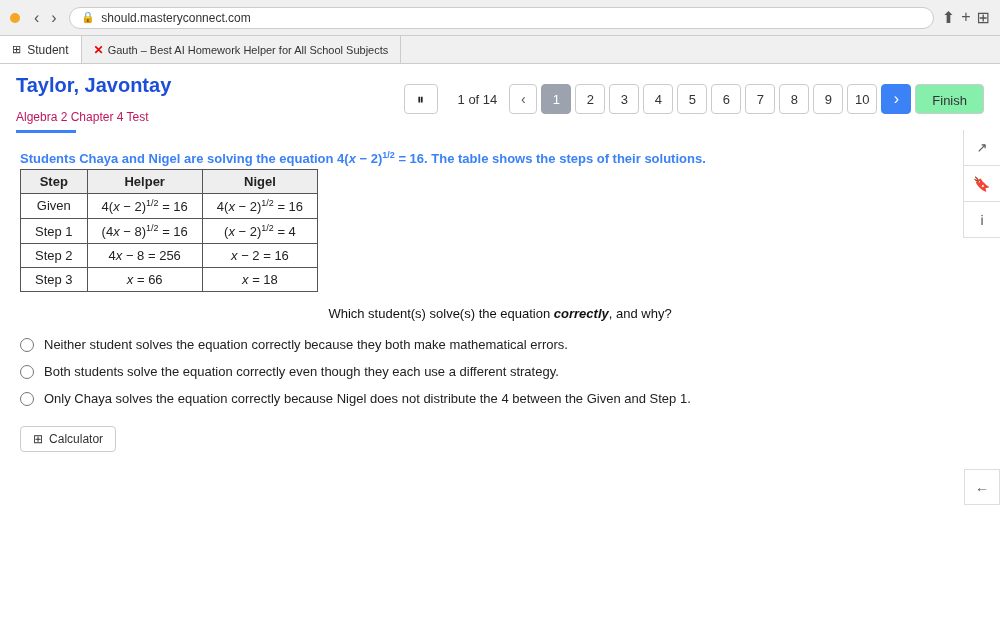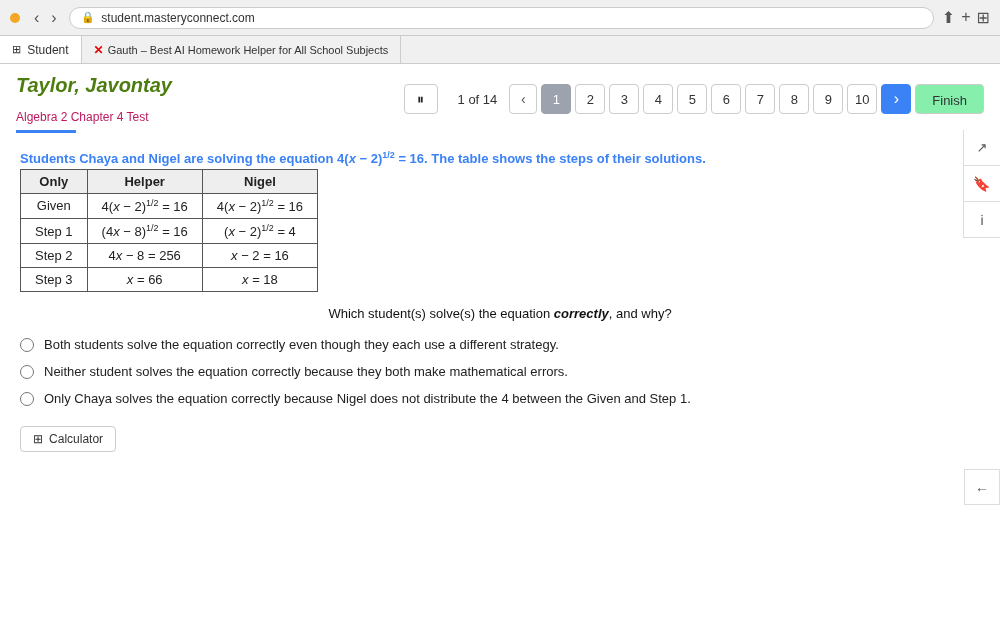--- a/index.html
+++ b/index.html
@@ -64,21 +64,21 @@
     .tab-ad .x-icon { color: #e00; font-weight: bold; margin-right: 4px; font-size: 12px; }
 
     
     .page-header {
       display: flex;
       align-items: center;
       justify-content: space-between;
       padding: 10px 16px 0 16px;
       background: white;
     }
-    .student-info h1 { font-size: 20px; font-weight: 600; color: #4d7c0f; font-style: italic; }
+    .student-info h1 { font-size: 20px; font-weight: 600; color: #1d4ed8; }
     .student-info p { font-size: 12px; color: #be185d; margin-top: 13px; }
 
     
     .pagination { display: flex; align-items: center; gap: 4px; }
     .page-indicator { font-size: 13px; color: #333; margin: 0 8px; white-space: nowrap; }
     .nav-arrow { background: white; border: 1px solid #ccc; border-radius: 4px; width: 28px; height: 30px; display: flex; align-items: center; justify-content: center; cursor: pointer; font-size: 14px; color: #555; }
     .page-btn {
       width: 30px; height: 30px; border: 1px solid #ccc; border-radius: 4px;
       background: white; cursor: pointer; font-size: 13px; color: #333;
       display: flex; align-items: center; justify-content: center;
@@ -151,21 +151,21 @@
 <div class="browser-chrome">
   <div class="browser-nav">
     <span style="display:flex;gap:4px;margin-right:6px;">
       <span style="width:10px;height:10px;border-radius:50%;background:#f5a623;display:inline-block;"></span>
     </span>
     <button class="nav-btn">‹</button>
     <button class="nav-btn">›</button>
   </div>
   <div class="address-bar">
     <span class="lock-icon">🔒</span>
-    <span>student.masteryconnect.com</span>
+    <span>should.masteryconnect.com</span>
   </div>
   <div class="browser-actions">
     <span style="cursor:pointer;">⬆</span>
     <span style="cursor:pointer;">+</span>
     <span style="cursor:pointer;">⊞</span>
   </div>
 </div>
 
 <div class="tab-bar">
   <div class="tab">
@@ -248,21 +248,21 @@
 
 <div class="main-content">
 
   <p class="question-text">
     <strong>Students Chaya and Nigel are solving the equation 4(<i>x</i> − 2)<sup>1/2</sup> = 16. The table shows the steps of their solutions.</strong>
   </p>
 
   <table class="steps-table">
     <thead>
       <tr>
-        <th>Only</th>
+        <th>Step</th>
         <th>Helper</th>
         <th>Nigel</th>
       </tr>
     </thead>
     <tbody>
       <tr>
         <td>Given</td>
         <td>4(<i>x</i> − 2)<sup>1/2</sup> = 16</td>
         <td>4(<i>x</i> − 2)<sup>1/2</sup> = 16</td>
       </tr>
@@ -282,30 +282,30 @@
         <td><i>x</i> = 18</td>
       </tr>
     </tbody>
   </table>
 
   <p class="sub-question">
     Which student(s) solve(s) the equation <em>correctly</em>, and why?
   </p>
 
   <div class="answer-options">
+    <label class="answer-option">
+      <input type="radio" name="answer" class="radio-circle" style="width: 14px; height: 14px; margin-top: 1px; flex-shrink: 0;">
+      <span>Neither student solves the equation correctly because they both make mathematical errors.</span>
+    </label>
     <label class="answer-option">
       <input type="radio" name="answer" class="radio-circle" style="width: 14px; height: 14px; margin-top: 1px; flex-shrink: 0;">
       <span>Both students solve the equation correctly even though they each use a different strategy.</span>
     </label>
     <label class="answer-option">
       <input type="radio" name="answer" class="radio-circle" style="width: 14px; height: 14px; margin-top: 1px; flex-shrink: 0;">
-      <span>Neither student solves the equation correctly because they both make mathematical errors.</span>
-    </label>
-    <label class="answer-option">
-      <input type="radio" name="answer" class="radio-circle" style="width: 14px; height: 14px; margin-top: 1px; flex-shrink: 0;">
       <span>Only Chaya solves the equation correctly because Nigel does not distribute the 4 between the Given and Step 1.</span>
     </label>
   </div>
 
   <button class="calc-btn">
     <span>⊞</span>
     <span>Calculator</span>
   </button>
 
 </div>

